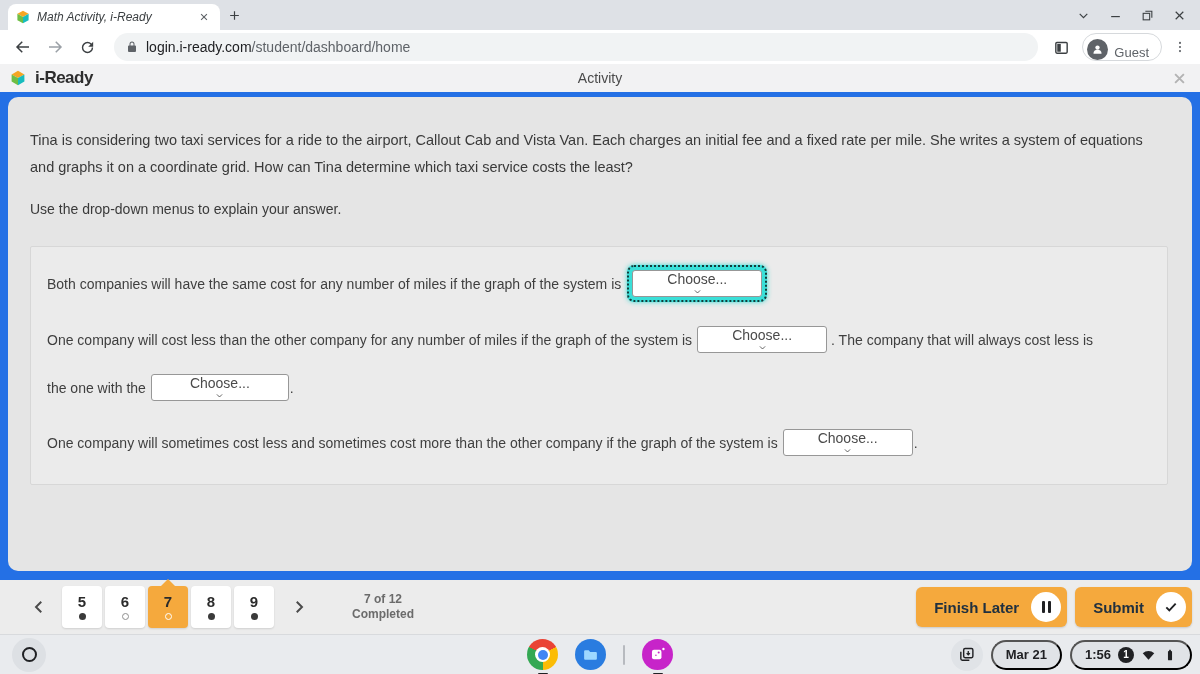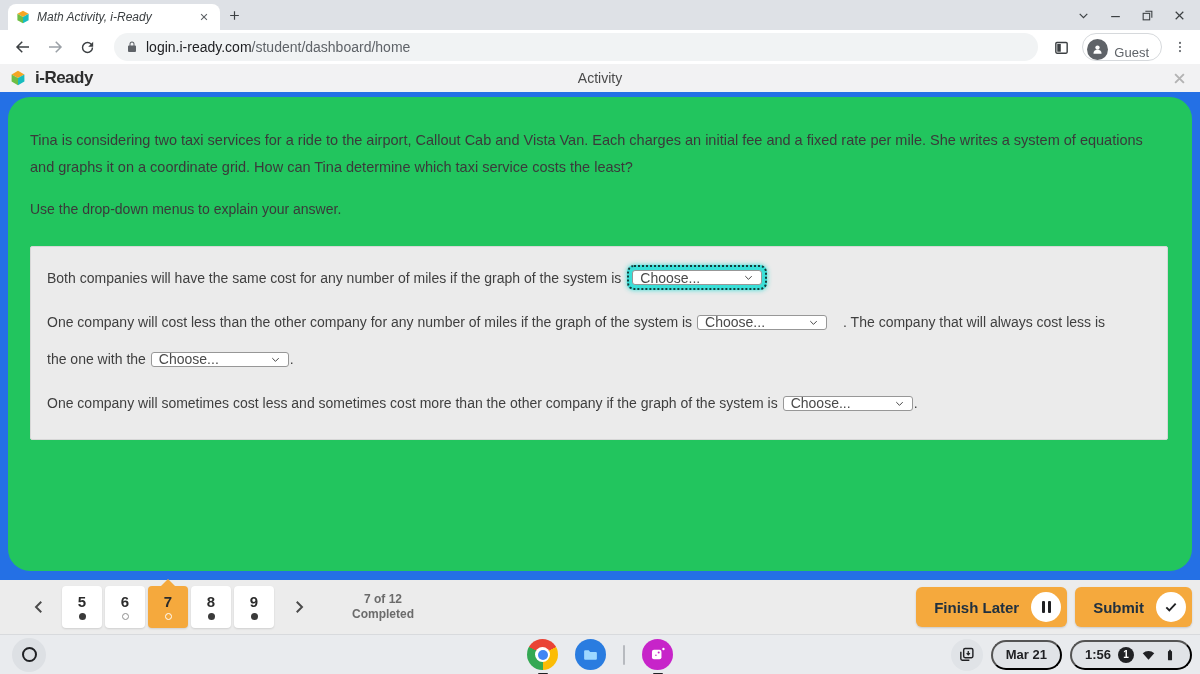--- a/index.html
+++ b/index.html
@@ -30,34 +30,34 @@
 
   
   .app-header { position:absolute; top:64px; left:0; right:0; height:28px; background:#F2F2F3; display:flex; align-items:center; padding:0 10px; }
   .brand { display:flex; align-items:center; gap:9px; }
   .brand-text { font-size:17px; font-weight:bold; color:#2E2E2E; letter-spacing:-0.5px; }
   .student-name { position:absolute; left:0; right:0; text-align:center; font-size:14px; color:#4A4A4A; }
   .header-close { position:absolute; right:12px; width:18px; height:18px; }
 
   
   .frame { position:absolute; top:92px; left:0; right:0; height:488px; background:#2470E5; }
-  .content { position:absolute; top:5px; left:8px; right:8px; bottom:9px; background:#22c55e; border-radius:22px; padding:30px 24px 0 22px; }
+  .content { position:absolute; top:5px; left:8px; right:8px; bottom:9px; background:#e5e5e5; border-radius:10px; padding:30px 24px 0 22px; }
   .prompt { font-size:14.5px; line-height:27px; color:#3A3A3A; max-width:1145px; }
   .instruction { font-size:14px; color:#3A3A3A; margin-top:20px; }
 
   .stmt-box { margin-top:29px; margin-left:0; width:1138px; background:#EBEBEB; border:1px solid #D7D7D7; border-radius:2px; padding:18px 16px 28px 16px; }
   .stmt-row { display:flex; align-items:center; font-size:14px; color:#3F3F3F; white-space:nowrap; }
   .stmt-row .txt { margin-right:5px; }
   .row-2 { margin-top:24px; }
   .row-2b { margin-top:21px;text-align:right; }
   .row-3 { margin-top:28px; }
-  .dropdown { display:inline-flex; align-items:center; justify-content:space-between; width:130px; height:15px; background:#fff; border:1px solid #979797; border-radius:3px; padding:0 7px; cursor:pointer; }
+  .dropdown { display:inline-flex; align-items:center; justify-content:space-between; width:130px; height:27px; background:#fff; border:1px solid #979797; border-radius:3px; padding:0 7px; cursor:pointer;flex-direction:column; }
   .dd-label { font-size:14px; color:#4A4A4A; }
   .dd-highlight { display:inline-flex; background:#3ADFD8; border:2px dotted #143C3B; border-radius:7px; padding:3px; box-shadow:0 0 5px rgba(46,217,211,.9); margin-left:1px; }
-  .after-txt { margin-left:16px; }
+  .after-txt { margin-left:4px; }
   .period { margin-left:1px; }
 
   
   .footer { position:absolute; top:580px; left:0; right:0; height:54px; background:#ECECEC; display:flex; align-items:center; padding:0 8px 0 26px; }
   .pager-chevron { width:26px; height:26px; }
   .page-cards { display:flex; gap:3px; margin:0 12px 0 10px; }
   .page-card { position:relative; width:40px; height:42px; background:#fff; border:none; border-radius:4px; box-shadow:0 1px 2px rgba(0,0,0,.12); display:flex; flex-direction:column; align-items:center; justify-content:center; gap:4px; cursor:pointer; }
   .page-num { font-size:15px; font-weight:bold; color:#2B2B2B; line-height:1; }
   .page-dot { width:7px; height:7px; border-radius:50%; }
   .page-dot.filled { background:#3A3A3A; }

